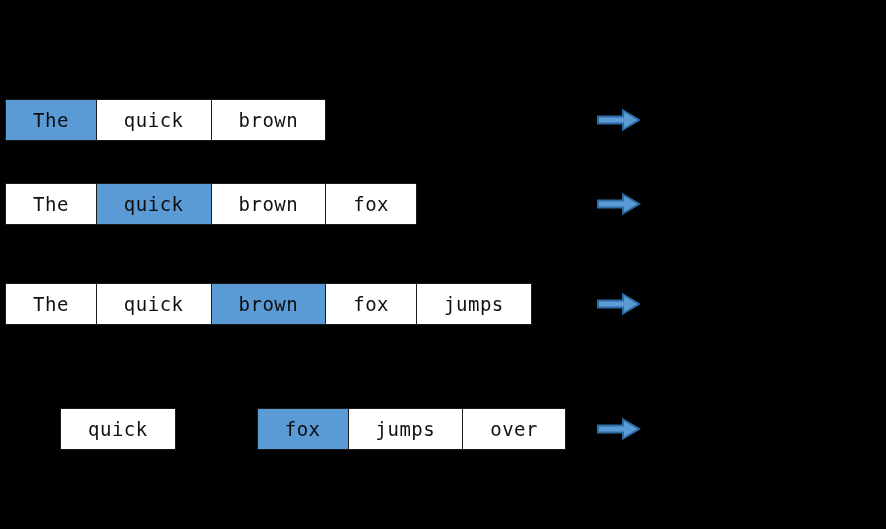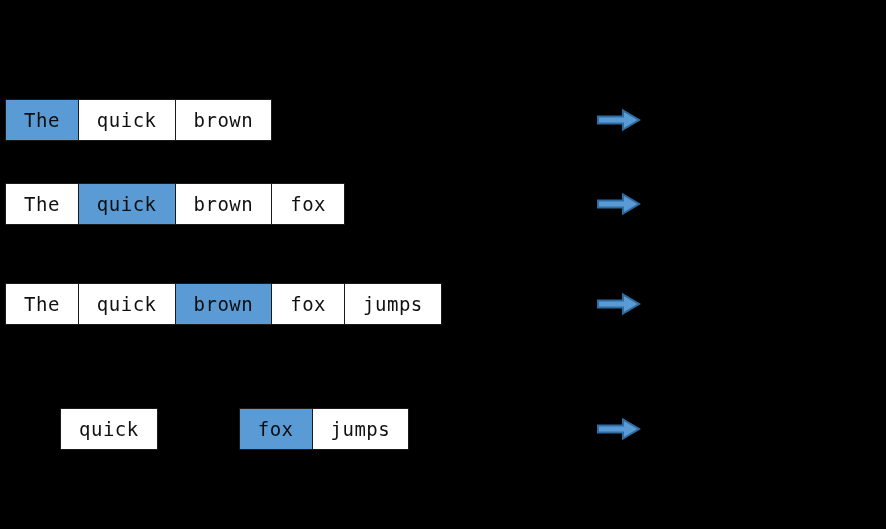--- a/index.html
+++ b/index.html
@@ -36,21 +36,21 @@
     box-sizing: border-box;
     height: 42px;
     background: #ffffff;
     color: #111111;
     border: 1px solid #1a1a1a;
     margin-right: -1px;
     font-family: "DejaVu Sans Mono", "Liberation Mono", monospace;
     font-size: 19px;
     letter-spacing: 0.5px;
     line-height: 1;
-    padding: 0 18px;
+    padding: 0 27px;
     white-space: pre;
   }
 
   .token-cell.highlight {
     background: #5b9bd5;
     color: #0d0d0d;
   }
 
   .token-gap {
     height: 42px;
@@ -105,19 +105,20 @@
     <div class="arrow-wrap" style="left: 597px; top: 293px;">
       <svg width="44" height="22" viewBox="0 0 44 22" xmlns="http://www.w3.org/2000/svg">
         <path d="M1 7.5 L26 7.5 L26 1.5 L42 11 L26 20.5 L26 14.5 L1 14.5 Z" fill="#5b9bd5" stroke="#2e6da4" stroke-width="2" stroke-linejoin="miter"></path>
       </svg>
     </div>
     <div class="token-row" style="left: 60px; top: 408px;">
       <div class="token-cell">quick</div>
       <div class="token-gap" style="width: 83px;"></div>
       <div class="token-cell highlight">fox</div>
       <div class="token-cell">jumps</div>
+      <div class="token-cell">over</div>
     </div>
     <div class="arrow-wrap" style="left: 597px; top: 418px;">
       <svg width="44" height="22" viewBox="0 0 44 22" xmlns="http://www.w3.org/2000/svg">
         <path d="M1 7.5 L26 7.5 L26 1.5 L42 11 L26 20.5 L26 14.5 L1 14.5 Z" fill="#5b9bd5" stroke="#2e6da4" stroke-width="2" stroke-linejoin="miter"></path>
       </svg>
     </div>
   </div>
 
 </body></html>

